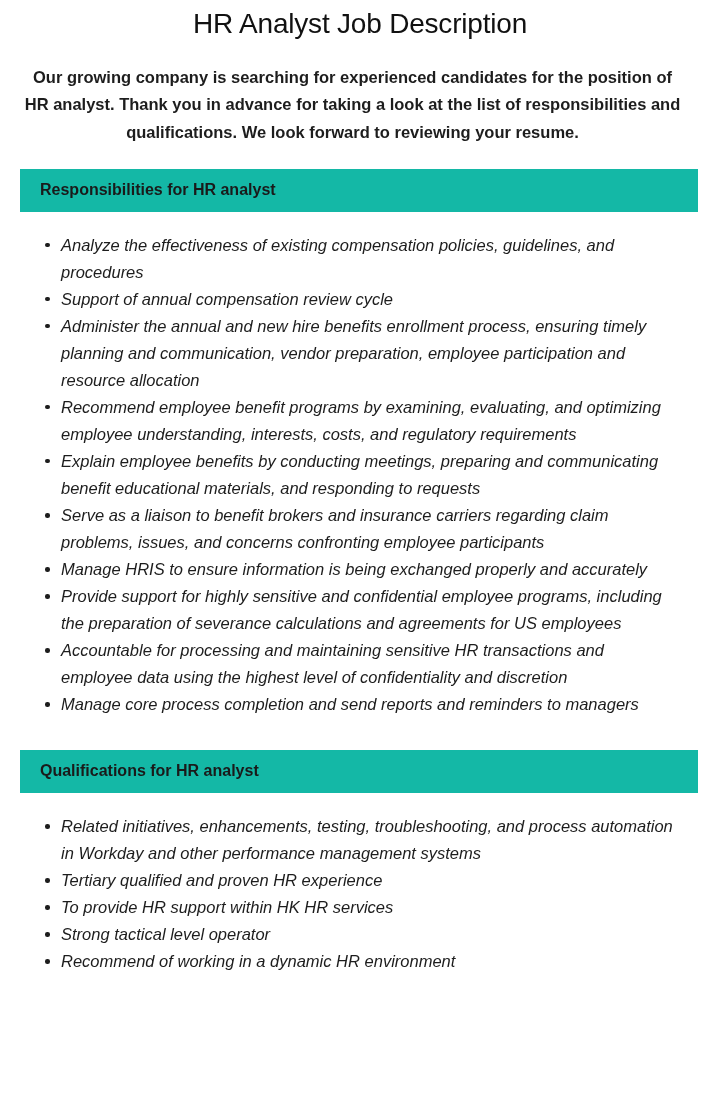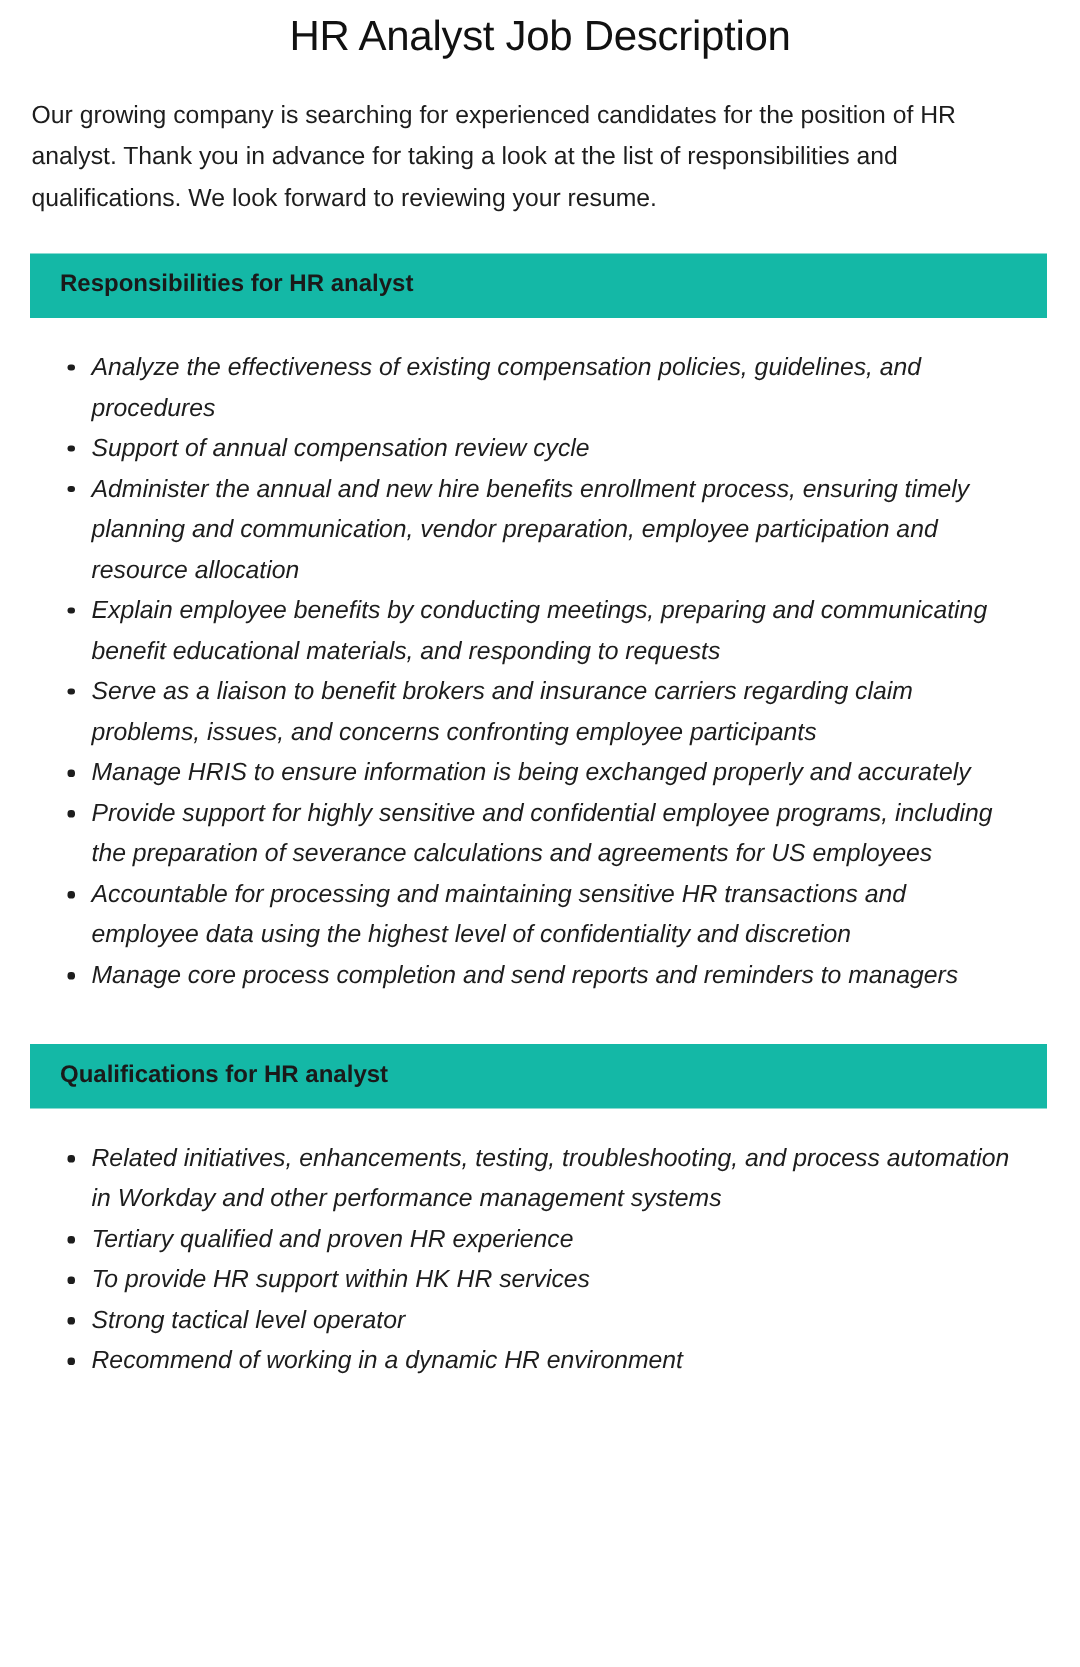--- a/index.html
+++ b/index.html
@@ -34,21 +34,22 @@
     padding: 7px 20px 0 20px;
     line-height: 1.2;
   }
 
   .intro {
     font-size: 16.5px;
     line-height: 1.68;
     color: #1d1d1d;
     margin: 0;
     padding: 23px 36px 0 21px;
-    font-weight: normal;
+    font-weight: bold;
+    text-align: center;
   }
 
   .section {
     margin: 0;
   }
 
   .section-header {
     background: #14b8a6;
     margin: 22px 22px 0 20px;
     padding: 11px 0 11px 20px;
@@ -100,20 +101,21 @@
   <h1 class="doc-title">HR Analyst Job Description</h1>
 
   <p class="intro">Our growing company is searching for experienced candidates for the position of HR analyst. Thank you in advance for taking a look at the list of responsibilities and qualifications. We look forward to reviewing your resume.</p>
 
   <section class="section">
     <div class="section-header responsibilities-header">Responsibilities for HR analyst</div>
     <ul class="item-list responsibilities-list">
         <li>Analyze the effectiveness of existing compensation policies, guidelines, and procedures</li>
         <li>Support of annual compensation review cycle</li>
         <li>Administer the annual and new hire benefits enrollment process, ensuring timely planning and communication, vendor preparation, employee participation and resource allocation</li>
+        <li>Recommend employee benefit programs by examining, evaluating, and optimizing employee understanding, interests, costs, and regulatory requirements</li>
         <li>Explain employee benefits by conducting meetings, preparing and communicating benefit educational materials, and responding to requests</li>
         <li>Serve as a liaison to benefit brokers and insurance carriers regarding claim problems, issues, and concerns confronting employee participants</li>
         <li>Manage HRIS to ensure information is being exchanged properly and accurately</li>
         <li>Provide support for highly sensitive and confidential employee programs, including the preparation of severance calculations and agreements for US employees</li>
         <li>Accountable for processing and maintaining sensitive HR transactions and employee data using the highest level of confidentiality and discretion</li>
         <li>Manage core process completion and send reports and reminders to managers</li>
       </ul>
   </section>
 
   <section class="section">

